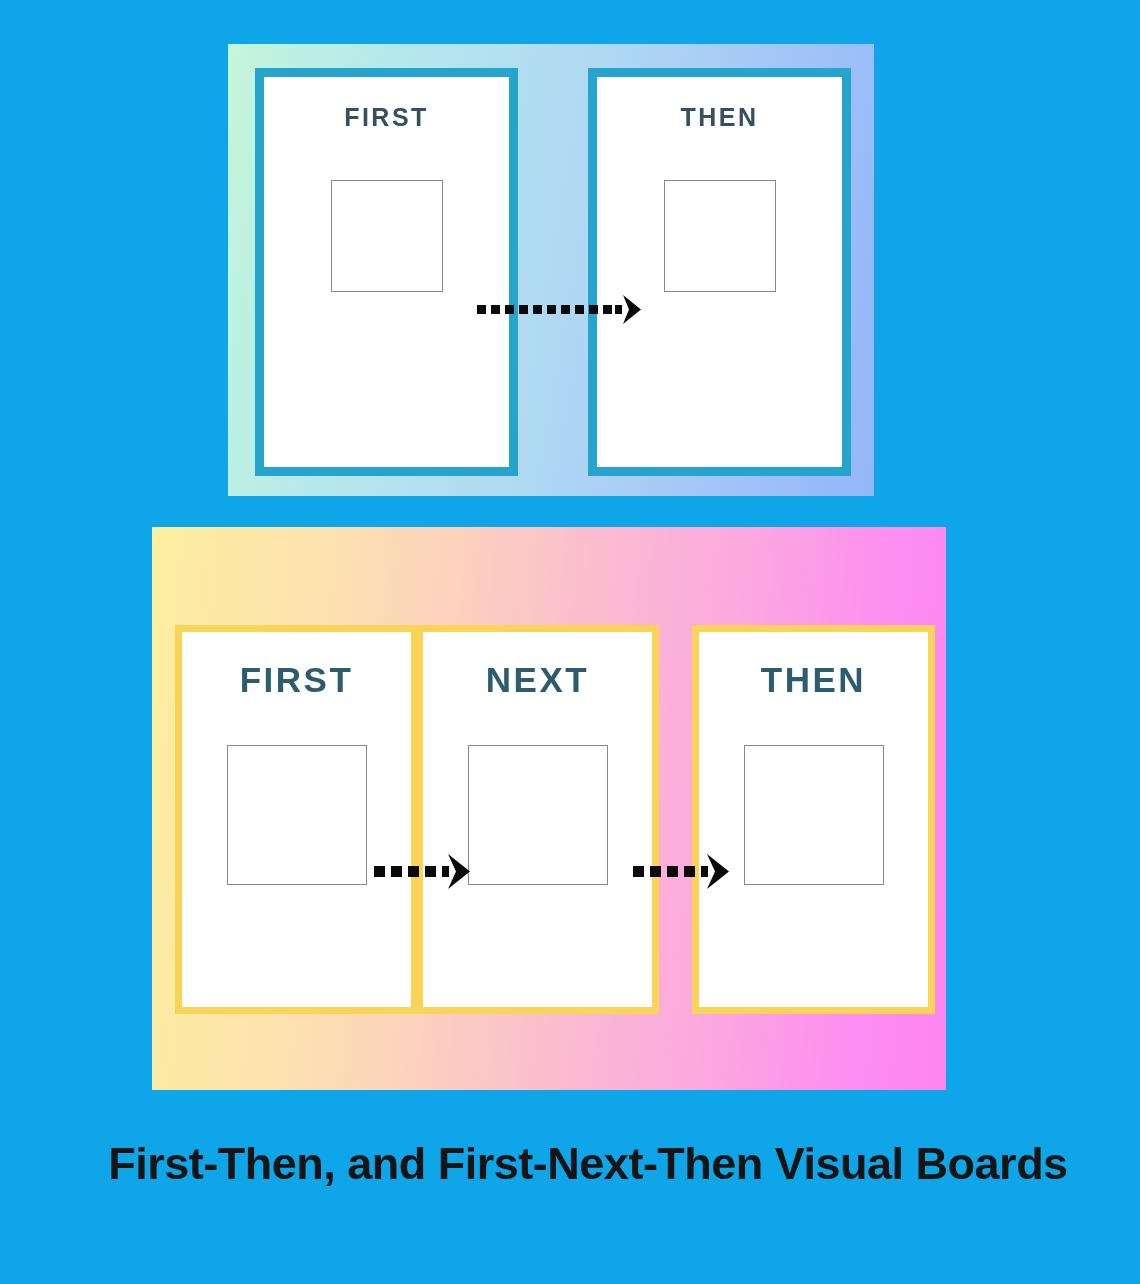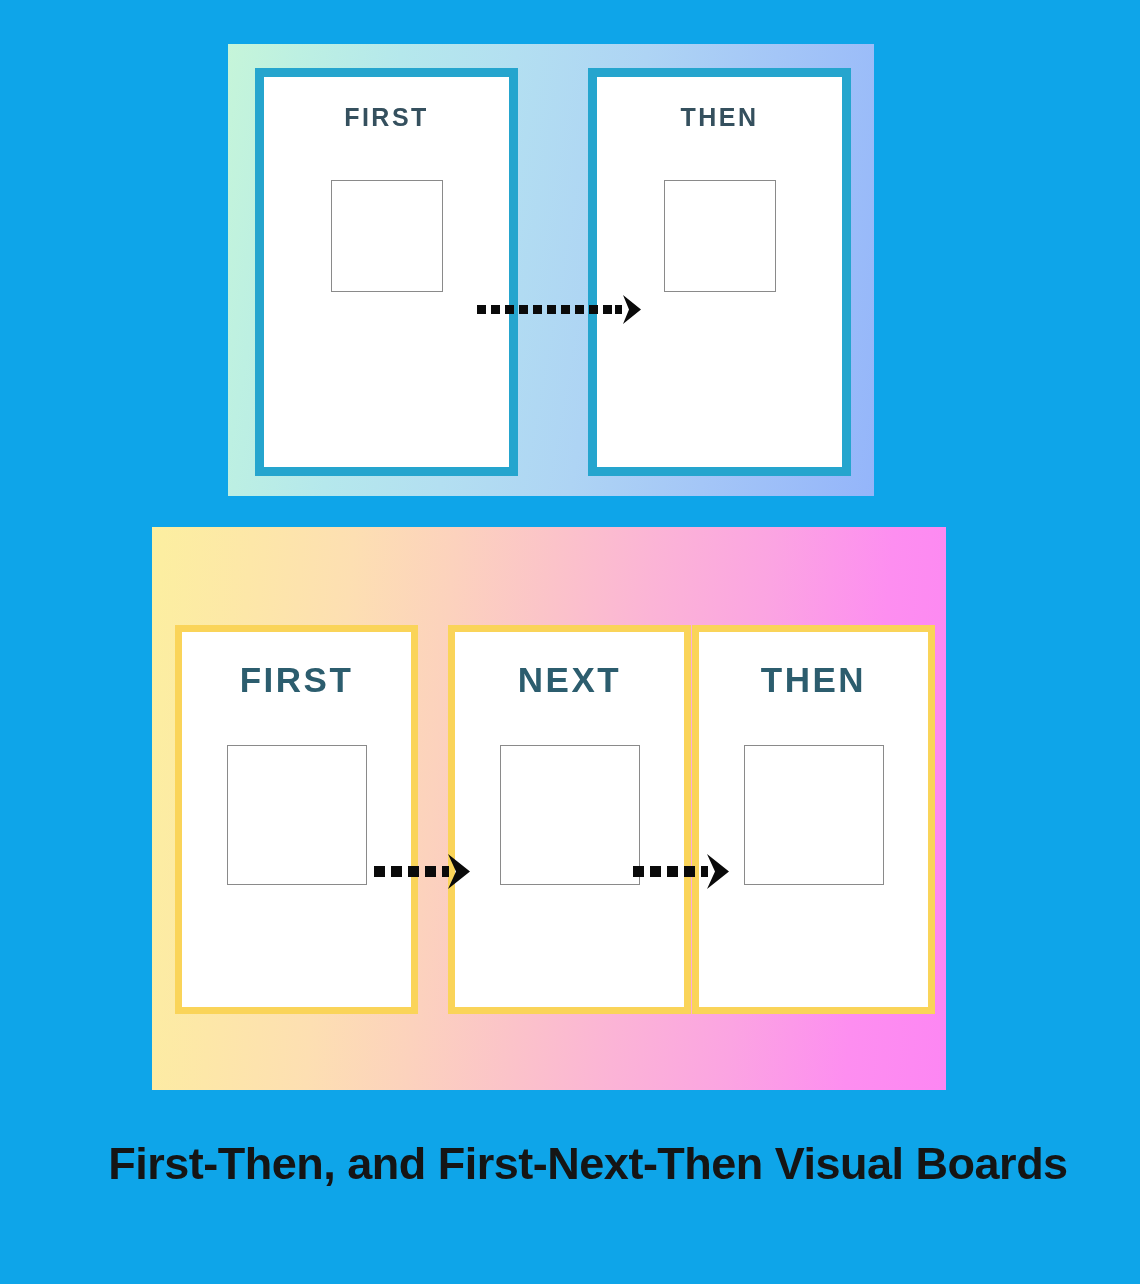--- a/index.html
+++ b/index.html
@@ -112,21 +112,21 @@
     width: 243px;
     height: 389px;
     background: #ffffff;
     border: 7px solid #fad459;
     box-sizing: border-box;
     display: flex;
     flex-direction: column;
     align-items: center;
   }
   .card-yellow.y1 { left: 23px; }
-  .card-yellow.y2 { left: 296px; }
+  .card-yellow.y2 { left: 264px; }
   .card-yellow.y3 { left: 540px; }
 
   .card-yellow .card-label {
     margin-top: 28px;
     font-family: "Liberation Sans", sans-serif;
     font-size: 35px;
     font-weight: 700;
     letter-spacing: 2.5px;
     color: #2c5d6e;
   }

